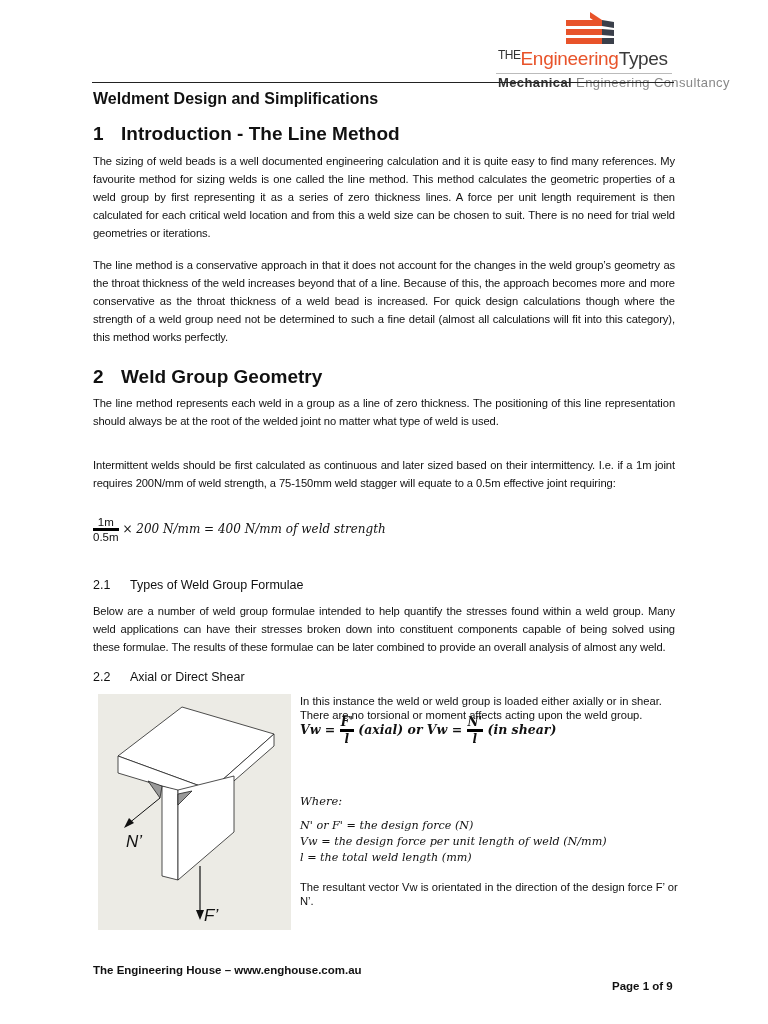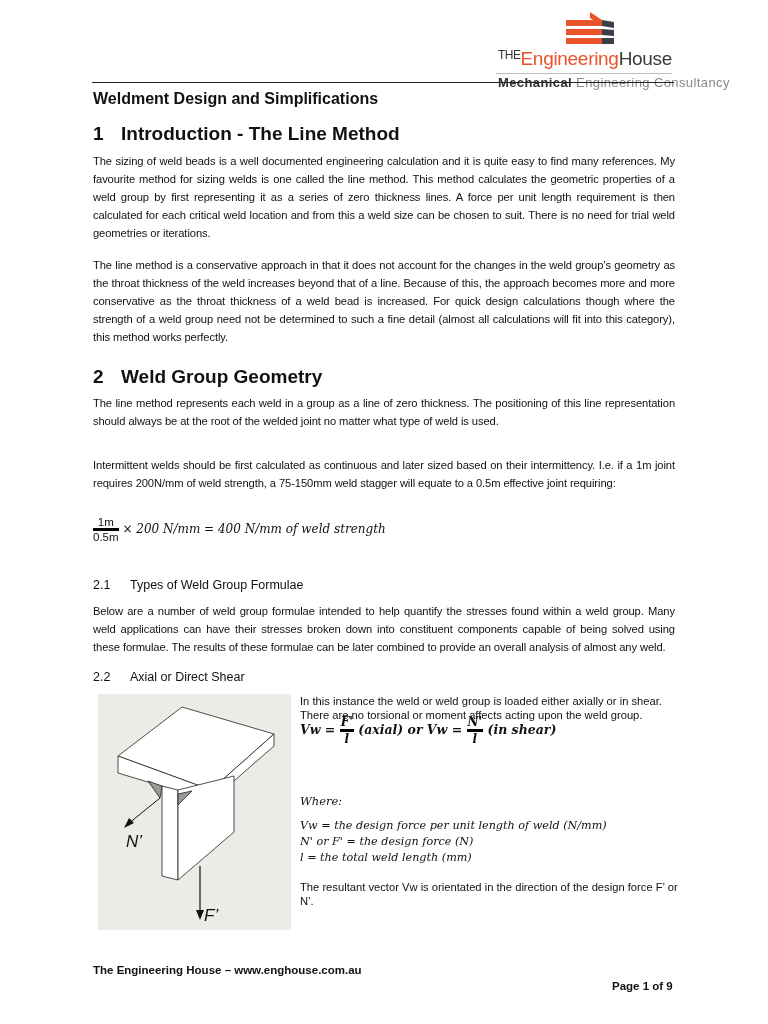--- a/index.html
+++ b/index.html
@@ -48,21 +48,21 @@
   <div class="logo">
     <svg class="logo-mark" viewBox="0 0 56 36">
       <polygon points="4,8 40,8 40,14 4,14" fill="#e8532a"></polygon>
       <polygon points="28,0 40,8 40,14 28,6" fill="#e8532a"></polygon>
       <polygon points="40,8 52,10 52,16 40,14" fill="#3a3f4a"></polygon>
       <polygon points="4,17 40,17 40,23 4,23" fill="#e8532a"></polygon>
       <polygon points="40,17 52,18 52,24 40,23" fill="#3a3f4a"></polygon>
       <polygon points="4,26 40,26 40,32 4,32" fill="#e8532a"></polygon>
       <polygon points="40,26 52,26 52,32 40,32" fill="#3a3f4a"></polygon>
     </svg>
-    <div class="logo-name"><span class="the">THE</span><span class="eng">Engineering</span><span class="house">House</span></div>
+    <div class="logo-name"><span class="the">THE</span><span class="eng">Engineering</span><span class="house">Types</span></div>
     <div class="logo-sub-line"></div>
     <div class="logo-sub"><b>Mechanical</b><span> Engineering Consultancy</span></div>
   </div>
   <div class="header-rule"></div>
 
   <div class="content">
     <h1 class="doc-title">Weldment Design and Simplifications</h1>
 
     <h2 class="h1" style="top:33px"><span class="num">1</span><span>Introduction - The Line Method</span></h2>
     <p class="para" style="top:62px">The sizing of weld beads is a well documented engineering calculation and it is quite easy to find many references.   My favourite method for sizing welds is one called the line method.   This method calculates the geometric properties of a weld group by first representing it as a series of zero thickness lines.   A force per unit length requirement is then calculated for each critical weld location and from this a weld size can be chosen to suit.  There is no need for trial weld geometries or iterations.</p>
@@ -114,22 +114,22 @@
     <span>Vw =</span>
     <span class="frac"><span class="n">F'</span><span class="d">l</span></span>
     <span>(axial) or</span>
     <span>Vw =</span>
     <span class="frac"><span class="n">N'</span><span class="d">l</span></span>
     <span>(in shear)</span>
   </div>
 
   <div class="where">Where:</div>
   <div class="defs">
+    <div>N' or F' = the design force (N)</div>
     <div>Vw  = the design force per unit length of weld (N/mm)</div>
-    <div>N' or F' = the design force (N)</div>
     <div>l = the total weld length (mm)</div>
   </div>
 
   <p class="side" style="top:880px">The resultant vector Vw is orientated in the direction of the design force F’ or N’.</p>
 
   <div class="footer-page">Page 1 of 9</div>
   <div class="footer-site">The Engineering House – www.enghouse.com.au</div>
 </div>
 
 </body></html>

